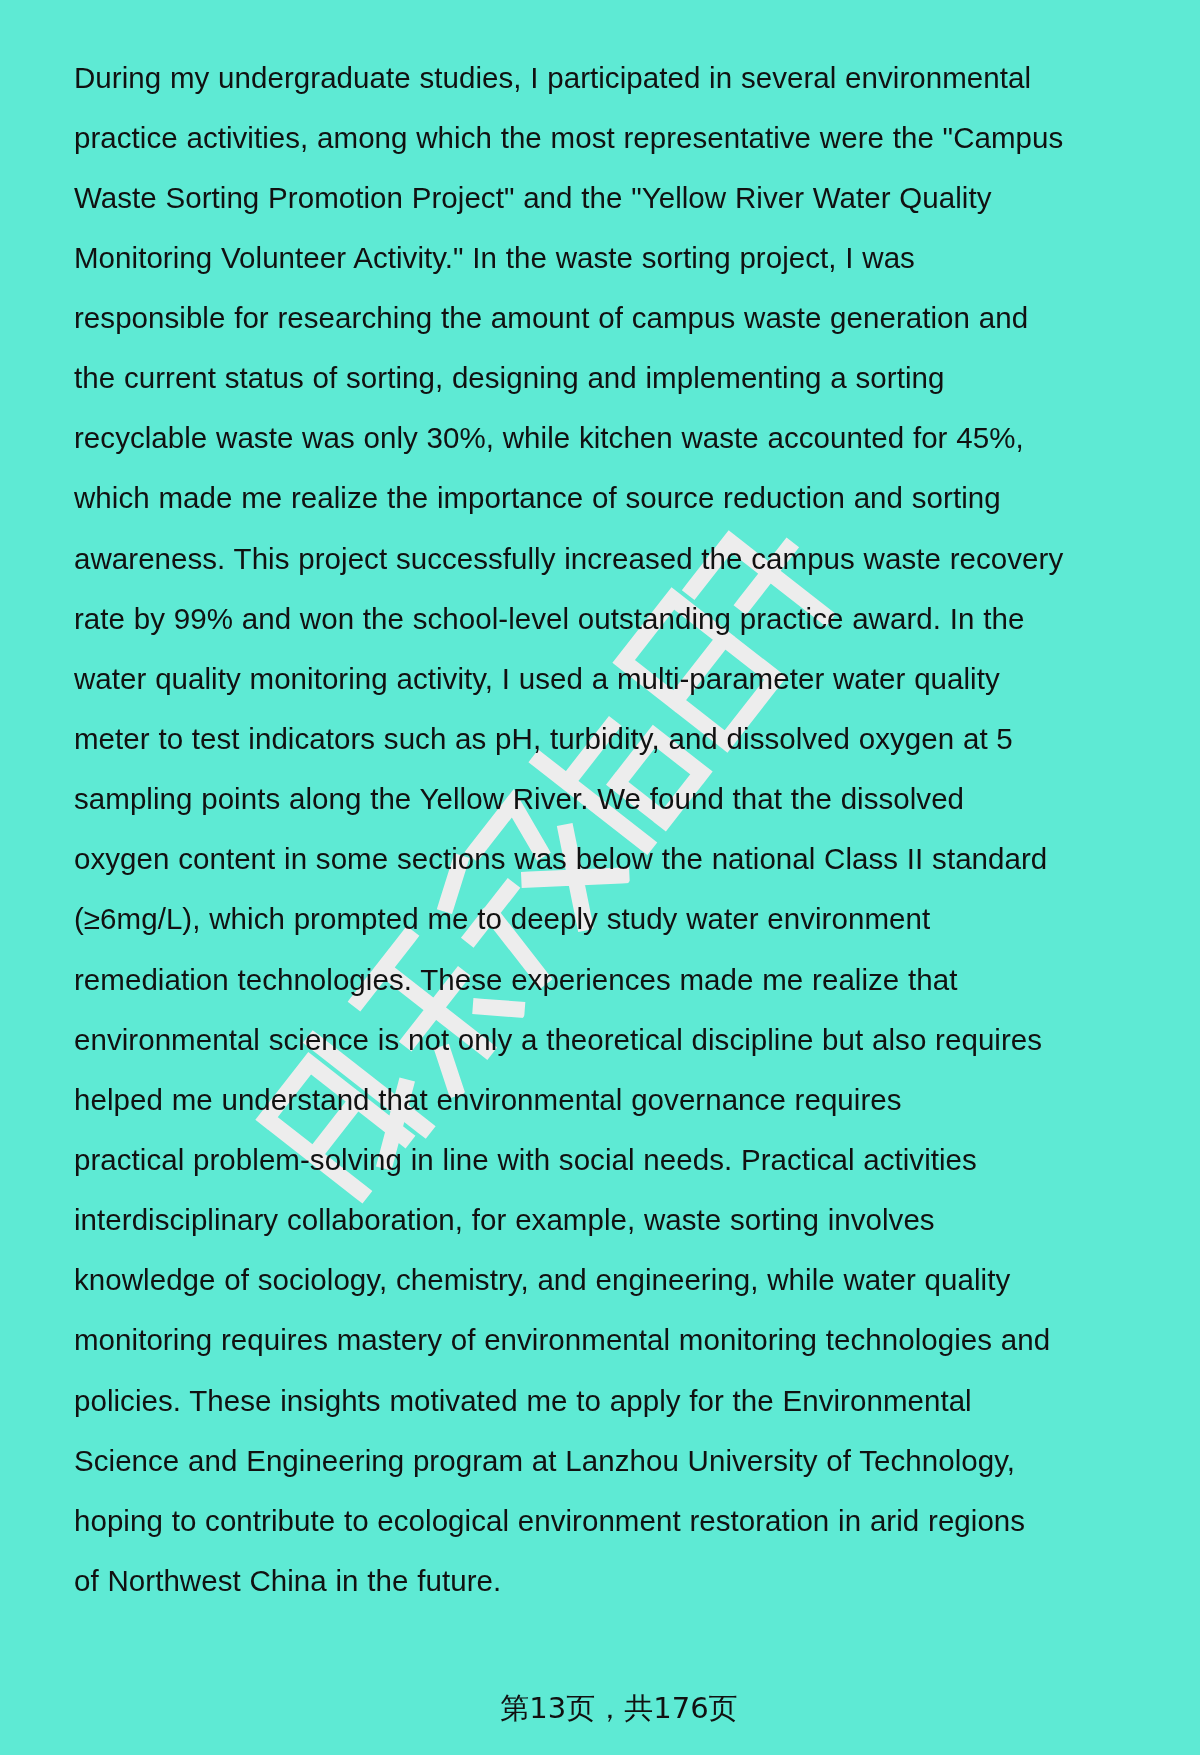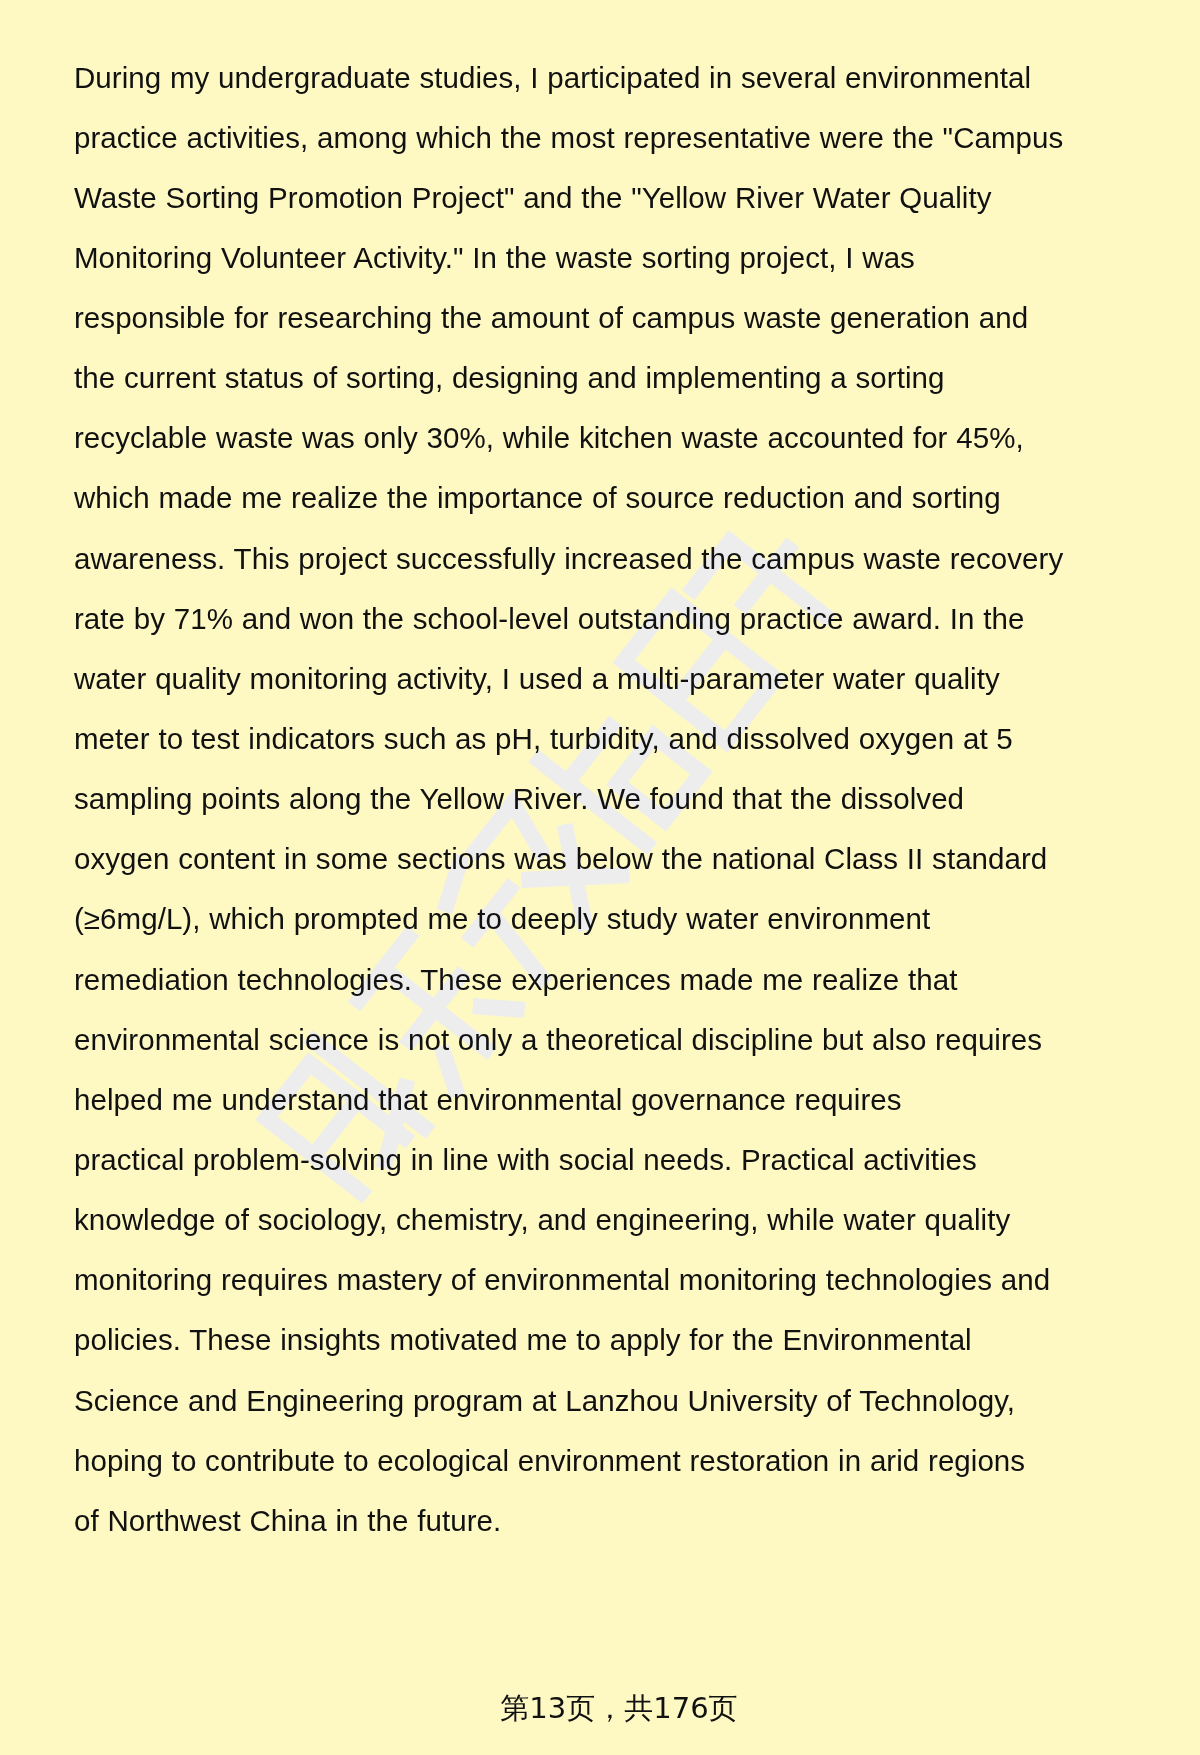--- a/index.html
+++ b/index.html
@@ -13,21 +13,21 @@
     position: relative;
     overflow: hidden;
     font-family: "Liberation Sans", "DejaVu Sans", sans-serif;
     color: #111111;
   }
   .page {
     position: absolute;
     left: 0; top: 0;
     width: 1200px;
     height: 1755px;
-    background: #fef9c3;
+    background: #5eead4;
   }
   .watermark {
     position: absolute;
     left: 140px;
     top: 760px;
     width: 820px;
     height: 170px;
     transform: rotate(-52deg);
     transform-origin: center center;
     pointer-events: none;
@@ -88,30 +88,31 @@
   <div class="body-text">
     <span class="line">During my undergraduate studies, I participated in several environmental</span>
     <span class="line">practice activities, among which the most representative were the "Campus</span>
     <span class="line">Waste Sorting Promotion Project" and the "Yellow River Water Quality</span>
     <span class="line">Monitoring Volunteer Activity." In the waste sorting project, I was</span>
     <span class="line">responsible for researching the amount of campus waste generation and</span>
     <span class="line">the current status of sorting, designing and implementing a sorting</span>
     <span class="line">recyclable waste was only 30%, while kitchen waste accounted for 45%,</span>
     <span class="line">which made me realize the importance of source reduction and sorting</span>
     <span class="line">awareness. This project successfully increased the campus waste recovery</span>
-    <span class="line">rate by 71% and won the school-level outstanding practice award. In the</span>
+    <span class="line">rate by 99% and won the school-level outstanding practice award. In the</span>
     <span class="line">water quality monitoring activity, I used a multi-parameter water quality</span>
     <span class="line">meter to test indicators such as pH, turbidity, and dissolved oxygen at 5</span>
     <span class="line">sampling points along the Yellow River. We found that the dissolved</span>
     <span class="line">oxygen content in some sections was below the national Class II standard</span>
     <span class="line">(≥6mg/L), which prompted me to deeply study water environment</span>
     <span class="line">remediation technologies. These experiences made me realize that</span>
     <span class="line">environmental science is not only a theoretical discipline but also requires</span>
     <span class="line">helped me understand that environmental governance requires</span>
     <span class="line">practical problem-solving in line with social needs. Practical activities</span>
+    <span class="line">interdisciplinary collaboration, for example, waste sorting involves</span>
     <span class="line">knowledge of sociology, chemistry, and engineering, while water quality</span>
     <span class="line">monitoring requires mastery of environmental monitoring technologies and</span>
     <span class="line">policies. These insights motivated me to apply for the Environmental</span>
     <span class="line">Science and Engineering program at Lanzhou University of Technology,</span>
     <span class="line">hoping to contribute to ecological environment restoration in arid regions</span>
     <span class="line">of Northwest China in the future.</span>
   </div>
 
   <div class="footer">
     <span>第13页，共176页</span>

